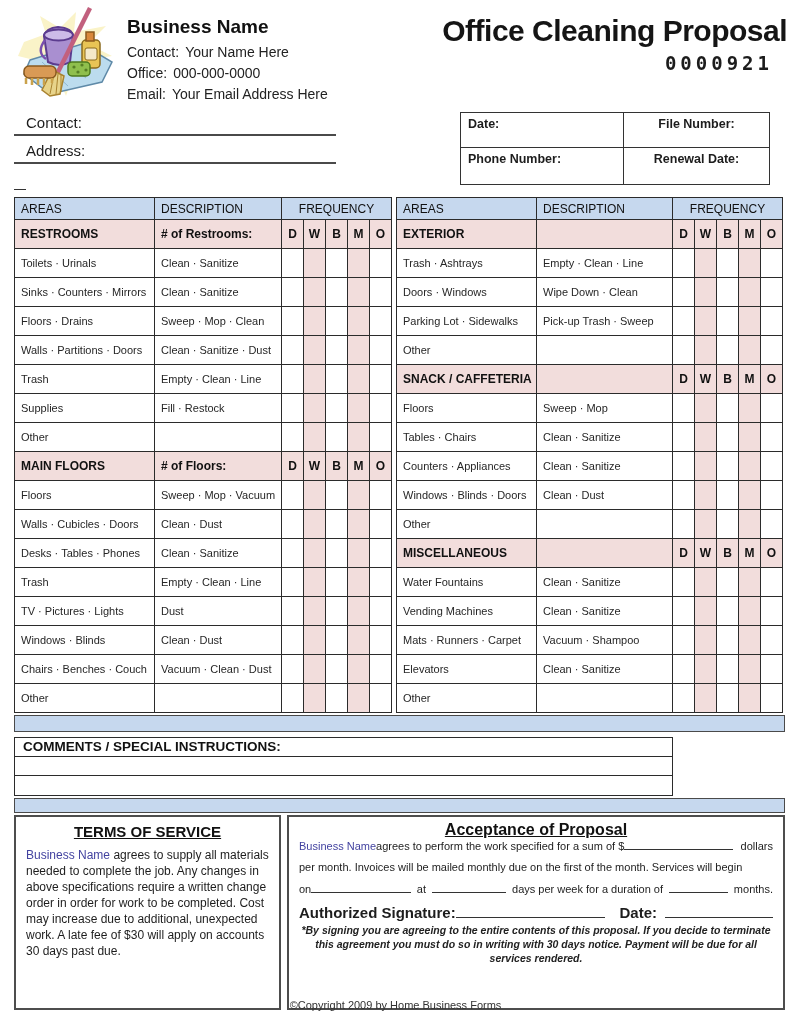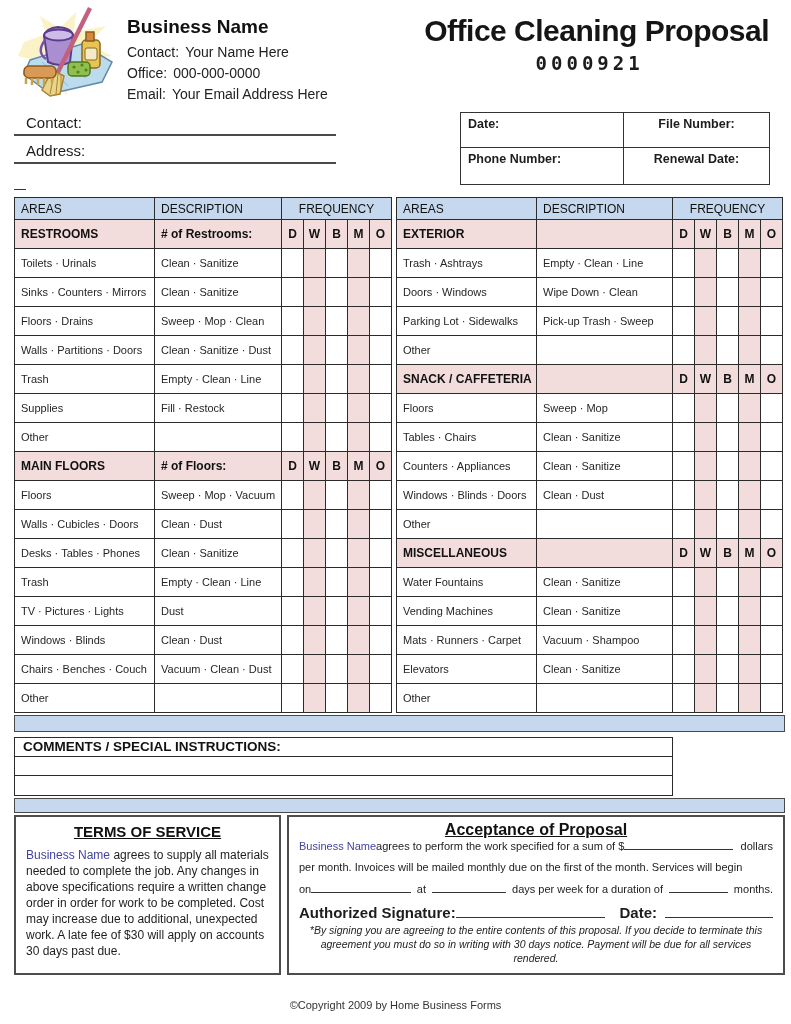--- a/index.html
+++ b/index.html
@@ -11,21 +11,21 @@
   *{box-sizing:border-box;margin:0;padding:0;}
   body{background:#fff;font-family:"Liberation Sans",sans-serif;color:#1a1a1a;}
   .page{position:relative;width:791px;height:1024px;background:#fff;overflow:hidden;padding-left:32px;}
 
   
   .logo{position:absolute;left:16px;top:4px;width:102px;height:96px;}
   .biz{position:absolute;left:127px;top:16px;}
   .biz h1{font-size:19px;font-weight:bold;color:#111;margin-bottom:4px;}
   .biz .ln{font-size:14px;line-height:21px;color:#222;}
   .biz .ln .lbl{margin-right:6px;}
-  .titleblk{position:absolute;right:22px;top:14px;text-align:center;}
+  .titleblk{position:absolute;right:4px;top:14px;text-align:right;}
   .titleblk .t{font-size:30px;font-weight:600;color:#151515;letter-spacing:-0.5px;}
   .titleblk .num{font-family:"DejaVu Sans Mono",monospace;font-size:19px;font-weight:bold;
                  letter-spacing:4px;color:#1c1c1c;margin-top:4px;padding-right:14px;}
 
   
   .client{position:absolute;left:14px;top:110px;width:322px;}
   .uline{border-bottom:2px solid #4a4a4a;height:26px;font-size:15px;color:#1d1d1d;
          padding-left:12px;display:flex;align-items:flex-end;padding-bottom:3px;}
   .uline.mt{margin-top:2px;}
   .uline.blank{height:24px;}
@@ -57,35 +57,35 @@
   .band{position:absolute;left:14px;width:771px;background:var(--blue);
         border:1px solid #4a4a4a;}
   .band1{top:715px;height:17px;}
   .band2{top:798px;height:15px;}
   .comments{position:absolute;left:14px;top:737px;width:659px;border:1.5px solid var(--line);}
   .comments .row{height:19px;border-bottom:1px solid var(--line);}
   .comments .row:last-child{border-bottom:none;}
   .comments .label{font-size:13.5px;font-weight:bold;color:#111;padding:1px 8px;}
 
   
-  .bottom{position:absolute;left:14px;top:815px;width:771px;height:160px;display:flex;gap:6px;}
+  .bottom{position:absolute;left:14px;top:815px;width:771px;height:195px;display:flex;gap:6px;}
   .box{border:2px solid #4d4d4d;background:#fff;overflow:hidden;}
   .box.terms{width:267px;padding:6px 10px 4px;}
   .box.accept{flex:1;padding:4px 10px 2px;}
   .boxtitle{text-align:center;font-weight:bold;text-decoration:underline;color:#111;}
   .terms .boxtitle{font-size:15px;margin-bottom:8px;}
   .accept .boxtitle{font-size:16px;}
   .terms p{font-size:12px;line-height:1.33;color:#1d1d1d;}
   .bn{color:var(--accent);}
   .aline{display:flex;align-items:baseline;font-size:11px;color:#1d1d1d;
          white-space:nowrap;margin-bottom:9px;}
   .blank{display:inline-block;border-bottom:1.3px solid #333;height:11px;}
   .grow{flex:1;}
   .sigrow{font-weight:bold;font-size:15px;margin-top:2px;margin-bottom:2px;}
-  .fine{font-size:10.5px;font-style:italic;text-align:center;line-height:1.35;color:#222;}
+  .fine{font-size:10.5px;font-style:italic;text-align:center;line-height:1.35;color:#222;font-weight:bold;}
   .copyright{position:absolute;left:0;top:999px;width:100%;text-align:center;
              font-size:11px;color:#333;}
 </style>
 </head>
 <body>
 
 <div class="page">
 
   <svg class="logo" viewBox="0 0 102 96">
     <polygon points="8,38 30,30 24,12 44,24 60,8 58,28 90,22 72,40 96,52 70,56 84,78 58,68 50,92 40,68 14,80 26,58 2,52" fill="#faf3c8"></polygon>

